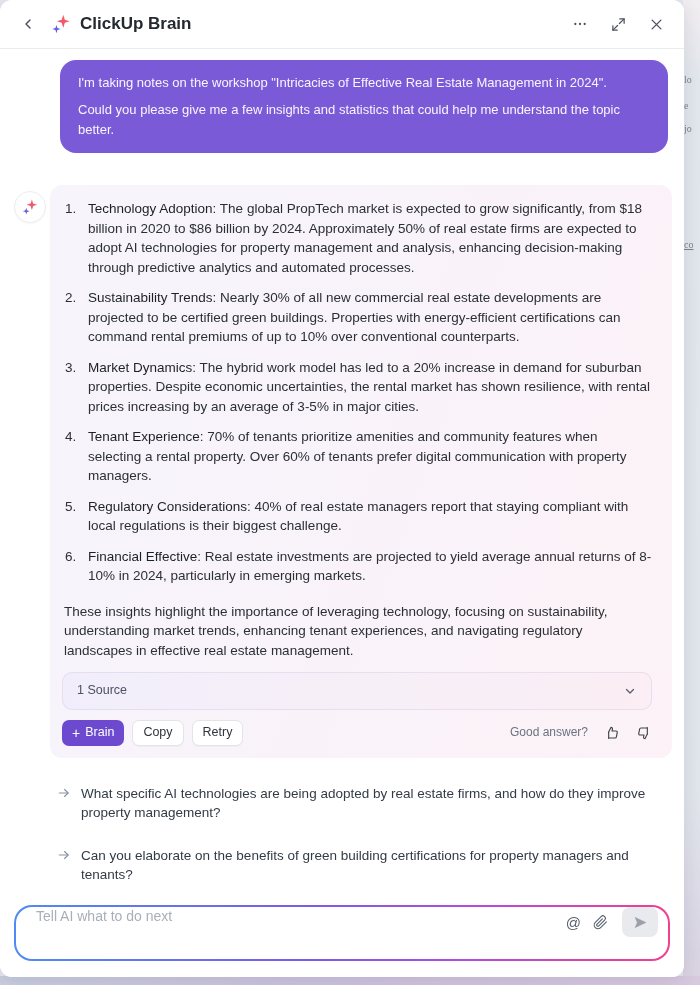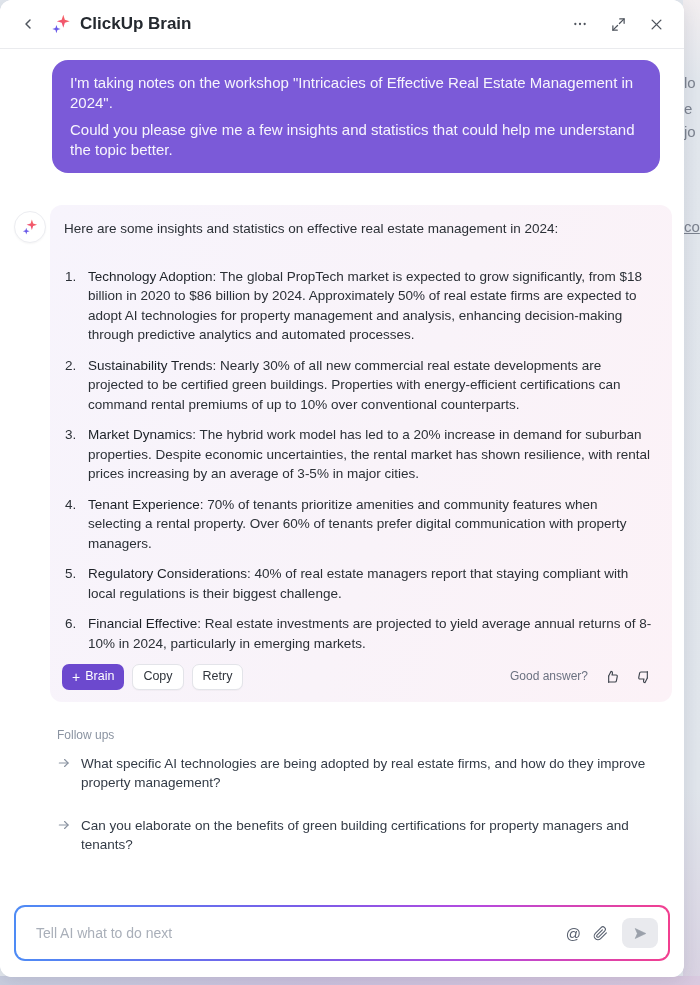--- a/index.html
+++ b/index.html
@@ -6,21 +6,21 @@
   body{
     width:700px;height:985px;position:relative;overflow:hidden;
     font-family:"Liberation Sans","DejaVu Sans",sans-serif;
     background:#E3E8EE;
   }
   
   .backdrop-right{
     position:absolute;top:0;right:0;width:17px;height:985px;
     background:linear-gradient(180deg,#F2EEF0 0%,#E2E7ED 8%,#E1E6EC 80%,#D9D2E2 100%);
   }
-  .backdrop-right .frag{position:absolute;left:1px;font-size:15px;color:#7B828E;white-space:nowrap;}
+  .backdrop-right .frag{position:absolute;left:1px;font-size:10px;color:#7B828E;white-space:nowrap;font-family:Liberation Serif, serif;}
   .backdrop-bottom{
     position:absolute;left:0;bottom:0;width:700px;height:9px;
     background:linear-gradient(90deg,#C9CEDF 0%,#CEC3DF 45%,#D9C9DF 100%);
   }
   
   .modal{
     position:absolute;left:0;top:0;width:684px;height:977px;
     background:#FFFFFF;border-radius:12px;overflow:hidden;
     box-shadow:0 4px 18px rgba(40,40,70,.12);
   }
@@ -32,22 +32,22 @@
   .icon-btn{display:flex;align-items:center;justify-content:center;width:24px;height:24px;
     color:#4F555E;cursor:pointer;border-radius:5px;}
   .header .brand{display:flex;align-items:center;gap:8px;margin-left:10px;}
   .header .title{font-size:17px;font-weight:700;color:#24292F;}
   .header .spacer{flex:1;}
   .header .right{display:flex;align-items:center;gap:14px;}
   
   .chat{position:absolute;top:48px;left:0;width:684px;height:929px;overflow:hidden;}
   
   .bubble{
-    margin:12px 24px 0 auto;max-width:572px;border-radius:16px;
-    padding:13px 18px;color:#F7F5FD;font-size:15px;line-height:20px;
+    margin:12px 16px 0 auto;max-width:572px;border-radius:16px;
+    padding:13px 18px;color:#F7F5FD;font-size:13px;line-height:20px;
   }
   .bubble p{margin:0;}
   .bubble p + p{margin-top:7px;}
   
   .ai-row{display:flex;align-items:flex-start;margin-top:32px;padding:0 12px 0 14px;}
   .avatar{
     width:30px;height:30px;border-radius:50%;background:#fff;border:1px solid #ECEDF1;
     display:flex;align-items:center;justify-content:center;flex-shrink:0;margin-top:6px;
     box-shadow:0 1px 2px rgba(0,0,0,.04);
   }
@@ -87,25 +87,25 @@
   .fu-item{display:flex;align-items:flex-start;gap:10px;margin-bottom:24px;cursor:pointer;}
   .fu-item .arrow{color:#8A93A1;flex-shrink:0;margin-top:2px;display:flex;}
   .fu-item .fu-text{font-size:13.5px;line-height:19px;color:#333B46;}
   
   .dock{
     position:absolute;left:0;right:0;bottom:0;height:84px;background:#fff;
     padding:12px 14px 16px;box-sizing:border-box;z-index:5;
     border-radius:0 0 12px 12px;
   }
   .ai-input{
-    height:56px;border-radius:11px;box-sizing:border-box;
+    height:56px;border-radius:18px;box-sizing:border-box;
     border:2px solid transparent;
     background:linear-gradient(#fff,#fff) padding-box,
                linear-gradient(90deg,#4E8BF5 0%,#7A5CE8 45%,#B44AE0 70%,#F23F8F 100%) border-box;
-    display:flex;align-items:center;padding:0 10px 0 18px;
+    display:flex;align-items:flex-start;padding:0 10px 0 18px;
   }
   .ai-input input{
     flex:1;border:none;outline:none;font-size:14px;color:#2B3036;background:transparent;
     font-family:"Liberation Sans","DejaVu Sans",sans-serif;
   }
   .ai-input input::placeholder{color:#A9AFB9;}
   .input-icons{display:flex;align-items:center;gap:12px;color:#596170;}
   .at-icon{font-size:15px;line-height:1;cursor:pointer;}
   .send-btn{
     width:36px;height:30px;border-radius:8px;background:#E9EAEE;display:flex;
@@ -113,21 +113,21 @@
   }
   svg{display:block;}
 </style>
 </head>
 <body>
 
 <div class="backdrop-right">
   <span class="frag" style="top:74px">lo</span>
   <span class="frag" style="top:100px">e</span>
   <span class="frag" style="top:123px">jo</span>
-  <span class="frag" style="top:218px;text-decoration:underline">co</span>
+  <span class="frag" style="top:239px;text-decoration:underline">co</span>
 </div>
 <div class="backdrop-bottom"></div>
 
 <div class="modal">
 
   <div class="header">
     <div class="icon-btn">
       <span>
         <svg width="16" height="16" viewBox="0 0 24 24" fill="none" stroke="currentColor" stroke-width="2.2" stroke-linecap="round" stroke-linejoin="round">
             <path d="M15 18l-6-6 6-6"></path>
@@ -197,21 +197,20 @@
                   <stop offset="1" stop-color="#FA6C58"></stop>
               </linearGradient>
             </defs>
             <path d="M14.5 2l1.7 5.3L21.5 9l-5.3 1.7L14.5 16l-1.7-5.3L7.5 9l5.3-1.7z" fill="url(#g2)"></path>
             <path d="M7 13l1.1 3.4L11.5 17.5l-3.4 1.1L7 22l-1.1-3.4L2.5 17.5l3.4-1.1z" fill="#6A5AE8"></path>
           </svg>
         </span>
       </div>
 
       <div class="card">
-        <p class="intro">Here are some insights and statistics on effective real estate management in 2024:</p>
 
         <ol class="insights">
           <li>
             <span class="num">1.</span>
             <b>Technology Adoption</b><span>: The global PropTech market is expected to grow significantly, from $18 billion in 2020 to $86 billion by 2024. Approximately 50% of real estate firms are expected to adopt AI technologies for property management and analysis, enhancing decision-making through predictive analytics and automated processes.</span>
           </li>
           <li>
             <span class="num">2.</span>
             <b>Sustainability Trends</b><span>: Nearly 30% of all new commercial real estate developments are projected to be certified green buildings. Properties with energy-efficient certifications can command rental premiums of up to 10% over conventional counterparts.</span>
           </li>
@@ -226,21 +225,31 @@
           <li>
             <span class="num">5.</span>
             <b>Regulatory Considerations</b><span>: 40% of real estate managers report that staying compliant with local regulations is their biggest challenge.</span>
           </li>
           <li>
             <span class="num">6.</span>
             <b>Financial Effective</b><span>: Real estate investments are projected to yield average annual returns of 8-10% in 2024, particularly in emerging markets.</span>
           </li>
         </ol>
 
-
+        <p class="closing">These insights highlight the importance of leveraging technology, focusing on sustainability, understanding market trends, enhancing tenant experiences, and navigating regulatory landscapes in effective real estate management.</p>
+
+        <div class="source-bar">
+          <span>1 Source</span>
+          <span class="spacer"></span>
+          <span style="color:#565D6B">
+            <svg width="14" height="14" viewBox="0 0 24 24" fill="none" stroke="currentColor" stroke-width="2.2" stroke-linecap="round" stroke-linejoin="round">
+                <path d="M6 9.5l6 6 6-6"></path>
+              </svg>
+          </span>
+        </div>
 
         <div class="actions">
           <div class="btn primary" style="background:#6C49CE">
             <span style="font-size:14px;line-height:1;">+</span>
             <span>Brain</span>
           </div>
           <div class="btn ghost">
             <span>Copy</span>
           </div>
           <div class="btn ghost">
@@ -264,21 +273,20 @@
                     <path d="M7 10.5l3.6-7c1 0 2.1.8 2.1 2.3 0 1-.4 2.5-.7 3.2h6.2c1.1 0 1.9.9 1.7 2l-1.3 6.9c-.2 1-1 1.6-2 1.6H7"></path>
                   </svg>
               </span>
             </span>
           </div>
         </div>
       </div>
     </div>
 
     <div class="followups">
-      <div class="label">Follow ups</div>
       <div class="fu-item">
         <span class="arrow">
           <svg width="14" height="14" viewBox="0 0 24 24" fill="none" stroke="currentColor" stroke-width="2" stroke-linecap="round" stroke-linejoin="round">
               <path d="M4 12h15"></path>
               <path d="M13 6l6 6-6 6"></path>
             </svg>
         </span>
         <span class="fu-text">What specific AI technologies are being adopted by real estate firms, and how do they improve property management?</span>
       </div>
       <div class="fu-item">

